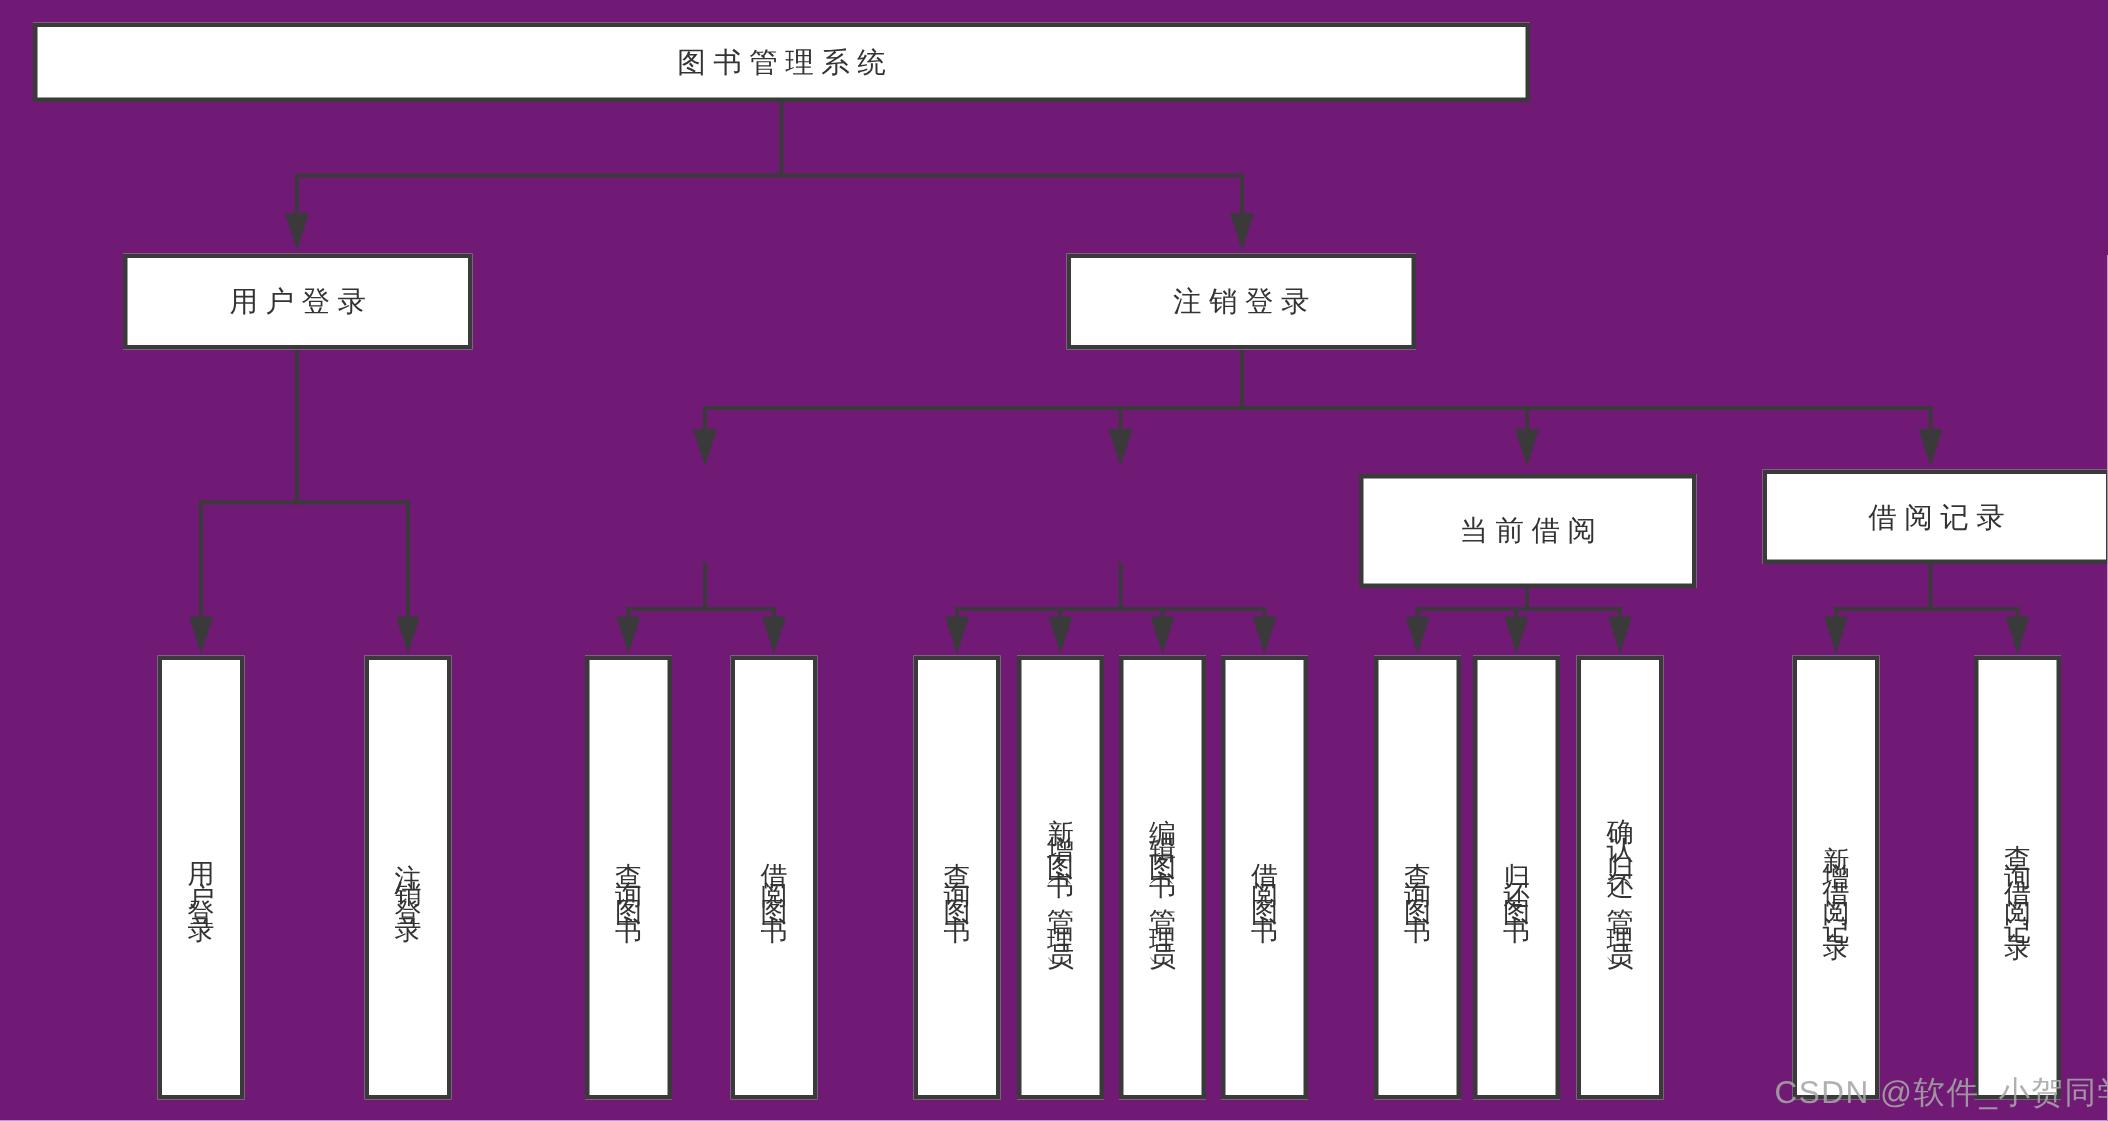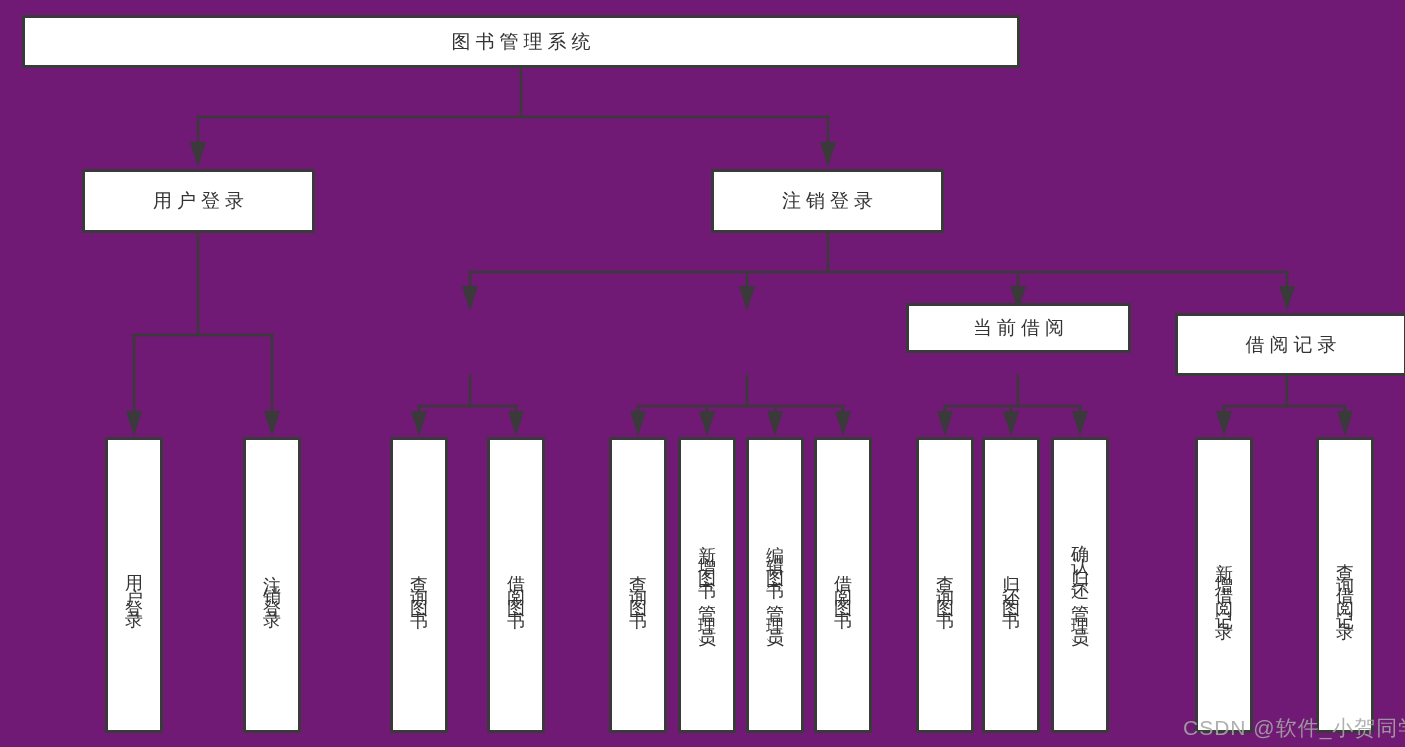--- a/index.html
+++ b/index.html
@@ -103,21 +103,21 @@
     <span>图书管理系统</span>
   </div>
 
   <div class="node h" style="left:82px;top:169px;width:233px;height:64px">
     <span>用户登录</span>
   </div>
   <div class="node h" style="left:711px;top:169px;width:233px;height:64px">
     <span>注销登录</span>
   </div>
 
-  <div class="node h" style="left:906px;top:303px;width:225px;height:50px">
+  <div class="node h" style="left:906px;top:316px;width:225px;height:76px">
     <span>当前借阅</span>
   </div>
   <div class="node h" style="left:1175px;top:313px;width:232px;height:63px">
     <span>借阅记录</span>
   </div>
 
   <div class="node v" style="left:105px;top:437px;width:58px;height:296px">
     <span class="vt">用户登录</span>
   </div>
   <div class="node v" style="left:243px;top:437px;width:58px;height:296px">

